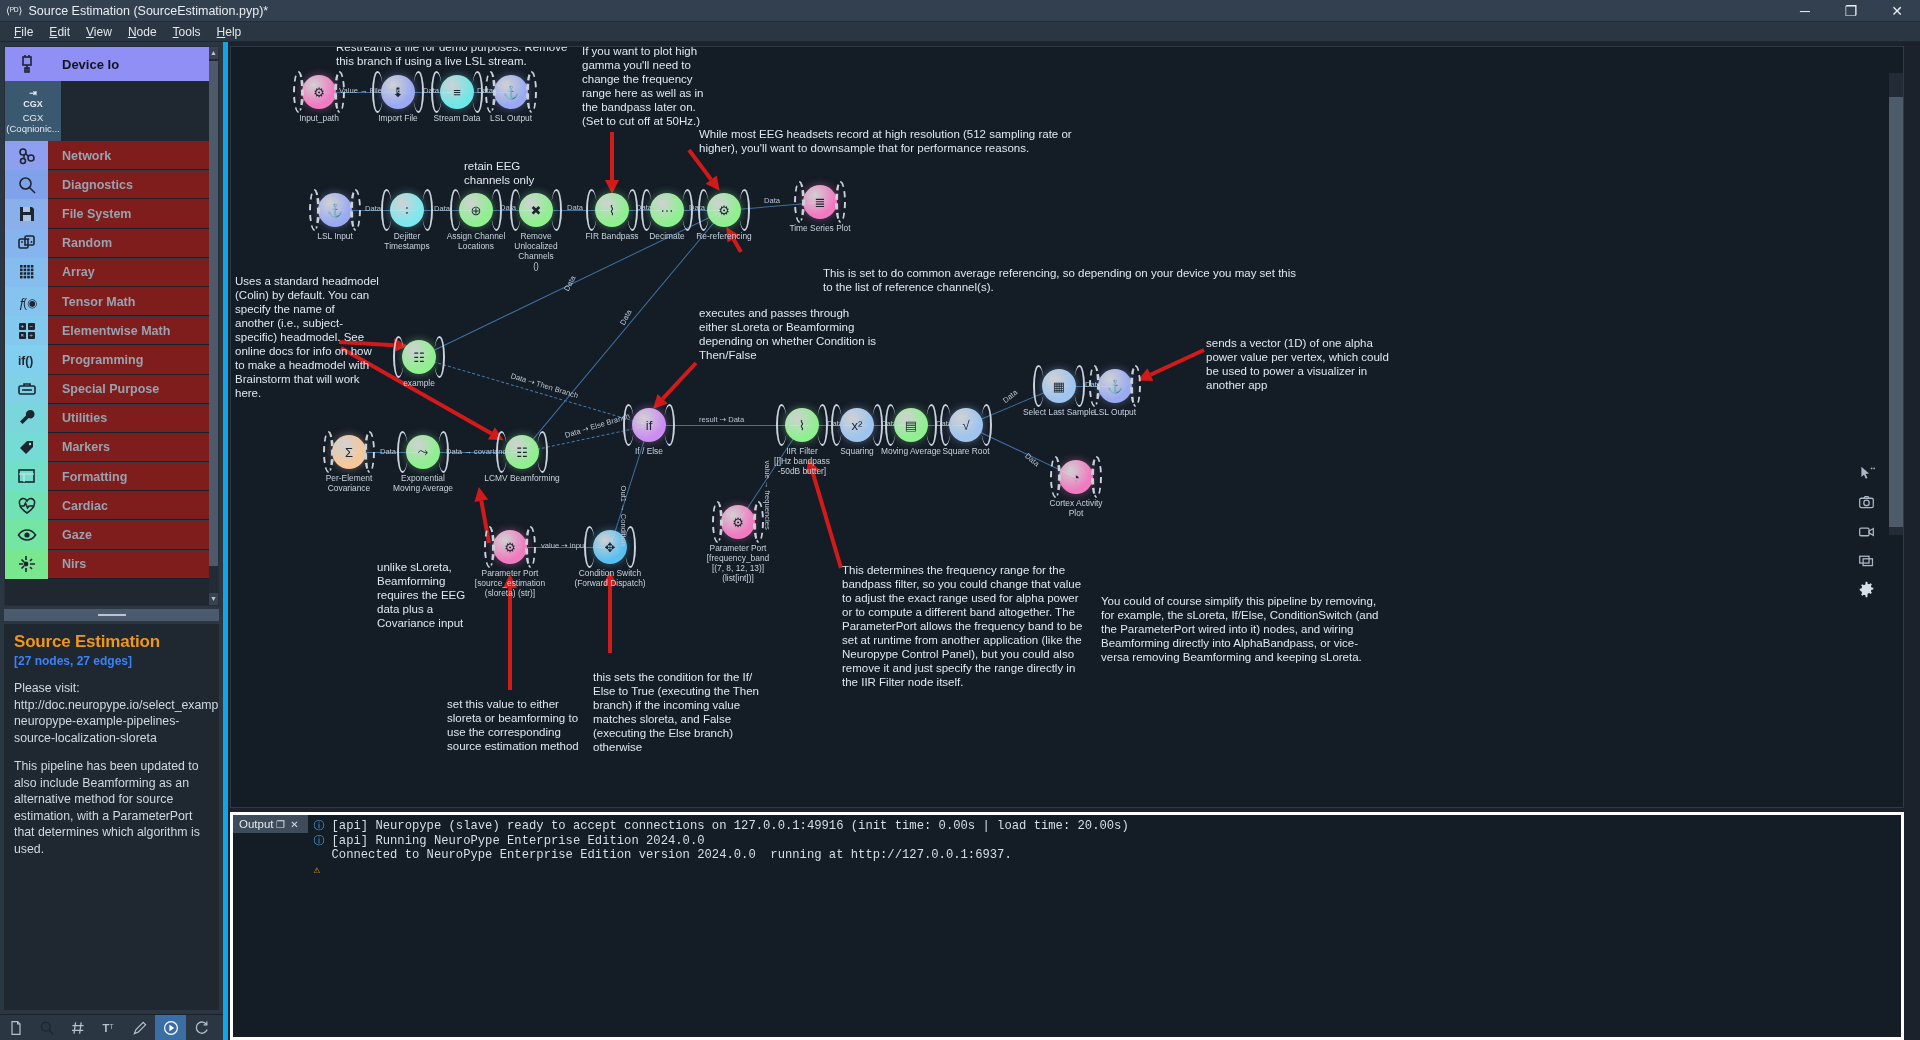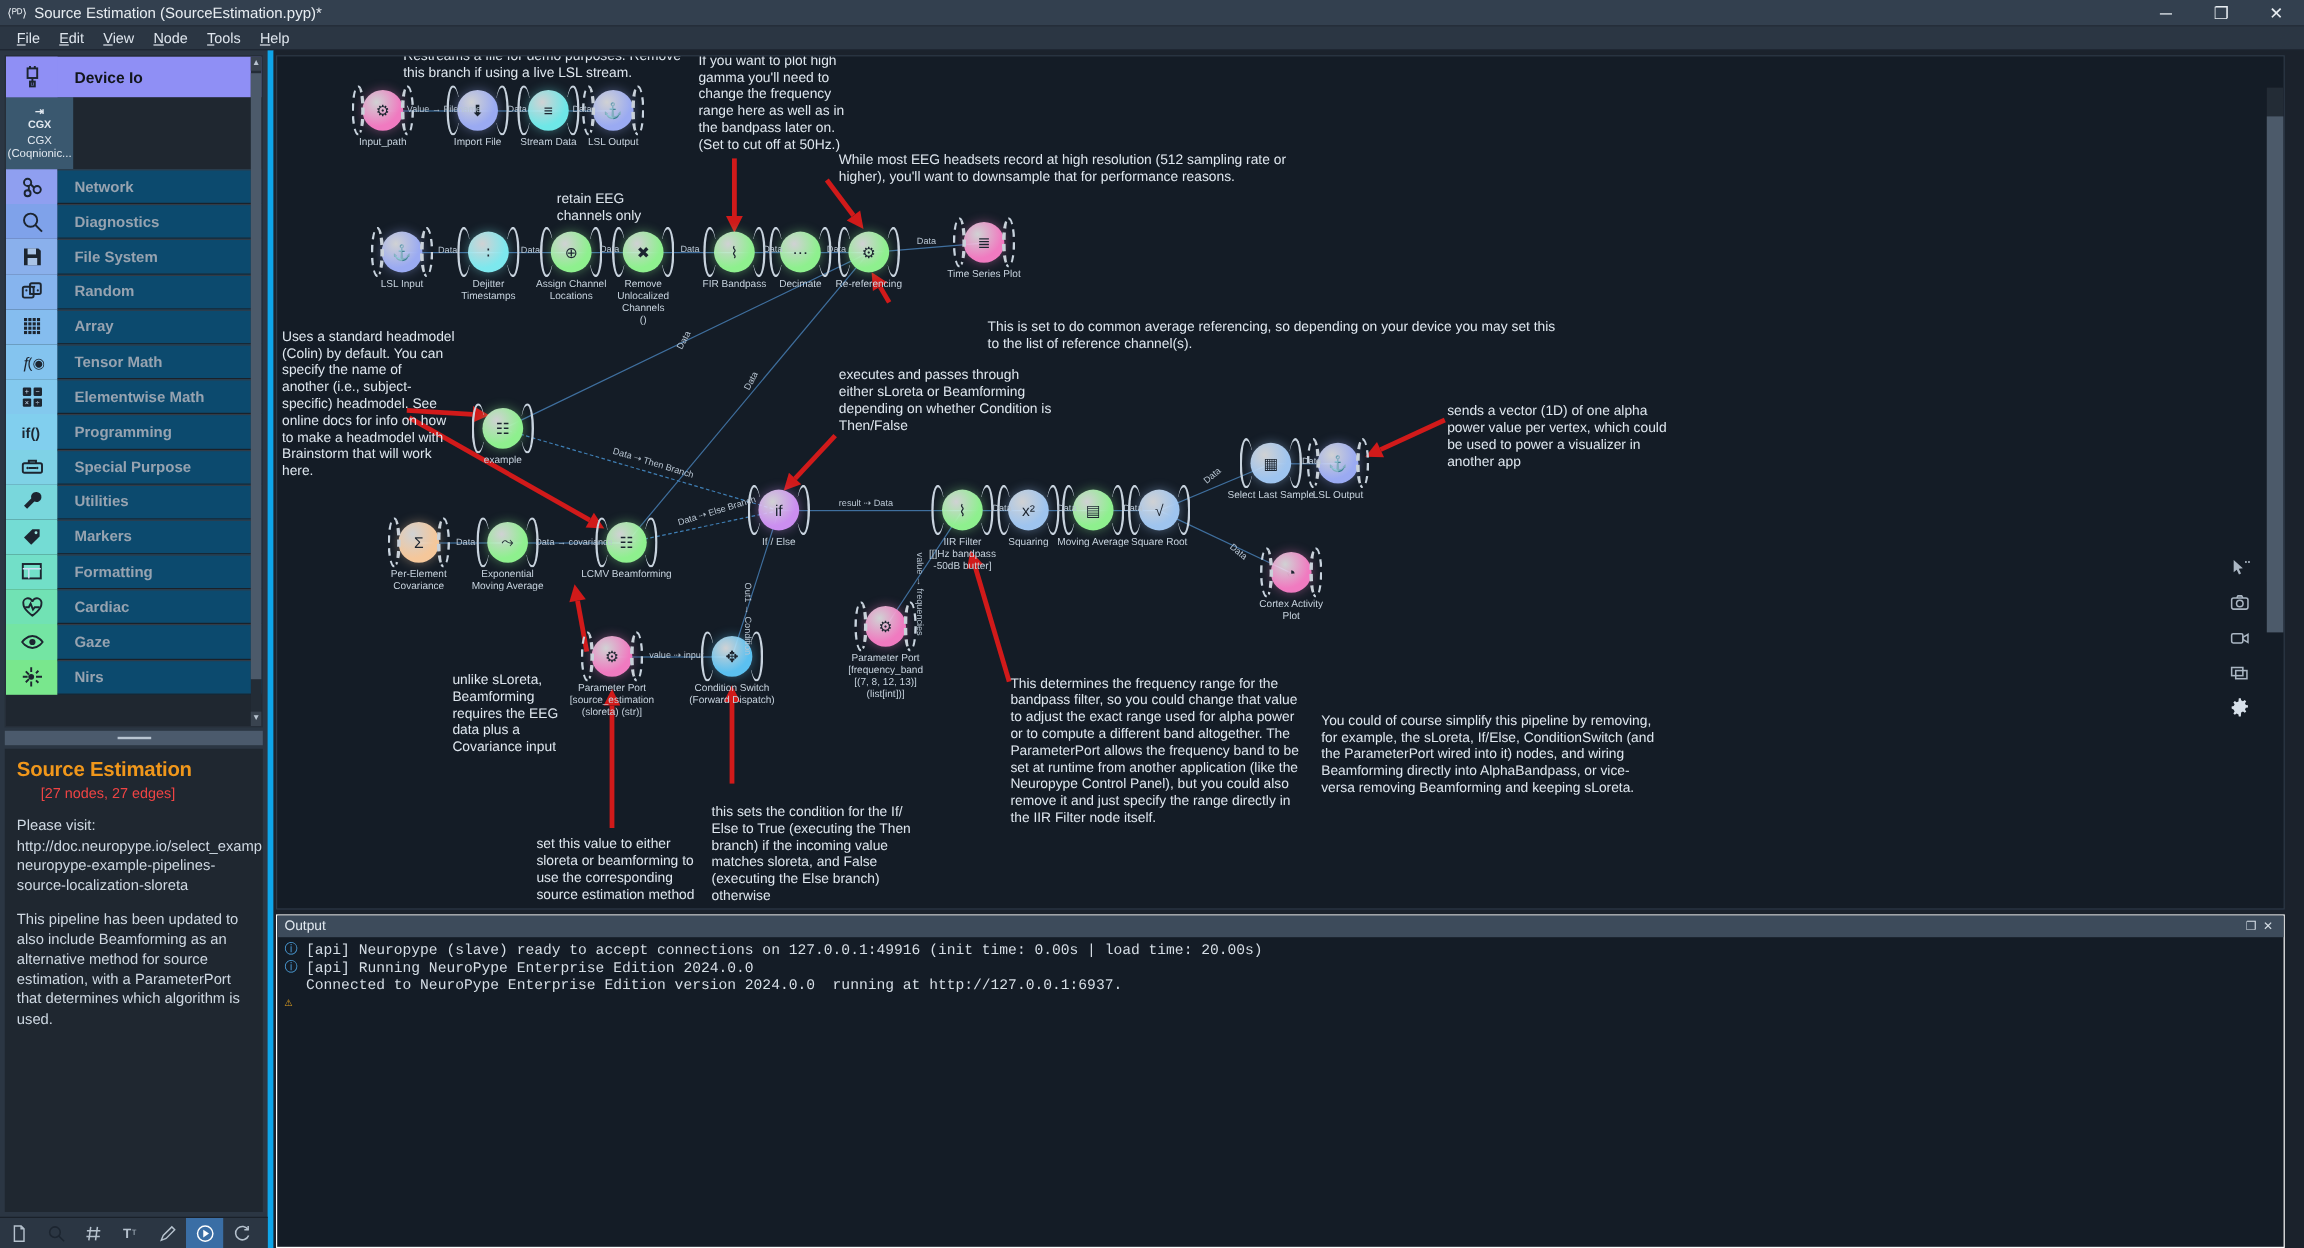--- a/index.html
+++ b/index.html
@@ -28,21 +28,21 @@
   
   #main { display:flex; height:calc(1040px - 22px - 20px); }
   
   #leftpanel { width:228px; background:#2b3643; display:flex; flex-direction:column;
      border-right:5px solid #0ea5e9;}
   #palette { flex:0 0 560px; background:#1f2730; position:relative; overflow:hidden;
      margin:4px 4px 0 4px; border:1px solid #44526230;}
   .cat { height:29.2px; display:flex; align-items:center; position:relative; }
   .cat .cicon { width:43px; height:100%; display:flex; align-items:center; justify-content:center; }
   .cat .clabel { flex:1; height:100%; display:flex; align-items:center; padding-left:14px;
-      font-weight:bold; font-size:12.5px; color:#97a3b0; background:#0c4a6e;
+      font-weight:bold; font-size:12.5px; color:#97a3b0; background:#7f1d1d;
       border-bottom:1px solid #1a212a; border-top:1px solid #313b47;}
   .cat.active { height:34px; background:#8f8ff5; }
   .cat.active .cicon { width:43px; }
   .cat.active .clabel { background:transparent; color:#12161c; border:none; font-size:13px; }
   .cat svg { width:20px; height:20px; }
   .nodebox { height:60px; background:#1f2730; display:flex; }
   .nodetile { width:56px; height:60px; background:#3a586f; display:flex; flex-direction:column;
      align-items:center; justify-content:center; color:#e2e9f0; font-size:9.5px; line-height:11px;
      text-align:center; }
   .nodetile .nt-ico { font-size:9px; font-weight:bold; margin-bottom:2px; }
@@ -50,21 +50,21 @@
   #pal-thumb { position:absolute; right:0; top:14px; width:9px; height:505px; background:#4c5a6a; }
   #pal-up,#pal-dn { position:absolute; right:0; width:9px; height:12px; background:#39434f;
      color:#b9c4d0; font-size:7px; text-align:center; line-height:12px;}
   #pal-up{top:0;} #pal-dn{bottom:0;}
   #splitter { height:12px; background:#4b5a6c; margin:3px 4px; display:flex;
      align-items:center; justify-content:center; }
   #splitter .grip { width:28px; height:2px; background:#b8c4d1; }
   #descpanel { flex:1; background:#1f2730; margin:0 4px 4px 4px; padding:8px 10px;
      overflow:hidden; }
   #descpanel h2 { color:#f0971b; font-size:17px; font-weight:bold; letter-spacing:-0.2px; }
-  #descpanel .counts { font-size:12px; font-weight:normal; color:#ef4444; margin-top:2px;margin-left:20px; }
+  #descpanel .counts { font-size:12px; font-weight:bold; color:#3b82f6; margin-top:2px; }
   #descpanel p { font-size:12.3px; line-height:16.5px; color:#cfd9e3; margin-top:12px; }
   #leftstatus { height:26px; background:#2b3643; display:flex; align-items:center;
      border-top:1px solid #1a212a; }
   .tbbtn { width:31px; height:26px; display:flex; align-items:center; justify-content:center;
      color:#b5c1cd; }
   .tbbtn.on { background:#3a6ea5; color:#fff; }
   .tbbtn svg { width:16px; height:16px; }
   
   #canvaswrap { flex:1; display:flex; flex-direction:column; position:relative; background:#1b222c;}
   #canvas { flex:1; position:relative; background:#141c26; margin:4px 16px 0 2px;
@@ -92,22 +92,22 @@
      border-top:7px solid transparent;border-bottom:7px solid transparent;
      border-left:14px solid #d11a1a; }
   .conn { position:absolute; height:1px; background:#3f6f9e; transform-origin:0 50%; }
   .conn.dashed { background:none; border-top:1px dashed #3f7fb5; }
   
   #iconrail { position:absolute; right:24px; top:418px; width:26px;
      display:flex; flex-direction:column; gap:9px; align-items:center; }
   #iconrail .ri { color:#aab6c3; }
   #iconrail .ri svg { width:17px; height:17px; }
   
-  #outpanel { height:278px; margin:4px 16px 0 2px; background:#141c26; border:1px solid #ffffff;
-     display:flex; flex-direction:column; }
+  #outpanel { height:228px; margin:4px 16px 0 2px; background:#141c26; border:3px solid #ffffff;
+     display:flex; flex-direction:row; }
   #outhdr { height:18px; background:#3d4b5b; display:flex; align-items:center;
      padding:0 6px; font-size:11.5px; color:#e2e9f0;}
   #outhdr .spacer{flex:1}
   #outhdr .hbtn{ width:14px;text-align:center;color:#d6dee6;font-size:10px;}
   #outbody { flex:1; padding:4px 0 0 0; font-family:"Liberation Mono", monospace;
      font-size:12.2px; line-height:14.5px; color:#d6dee6; overflow:hidden; }
   #outbody .line { display:flex; align-items:flex-start; padding:0 6px; white-space:pre; }
   #outbody .ibadge { flex:0 0 14px; color:#4ea3e0; font-size:11px; margin-right:4px; }
   #outbody .warnbadge { flex:0 0 14px; color:#e0a020; font-size:11px; margin-right:4px; }
 </style>

